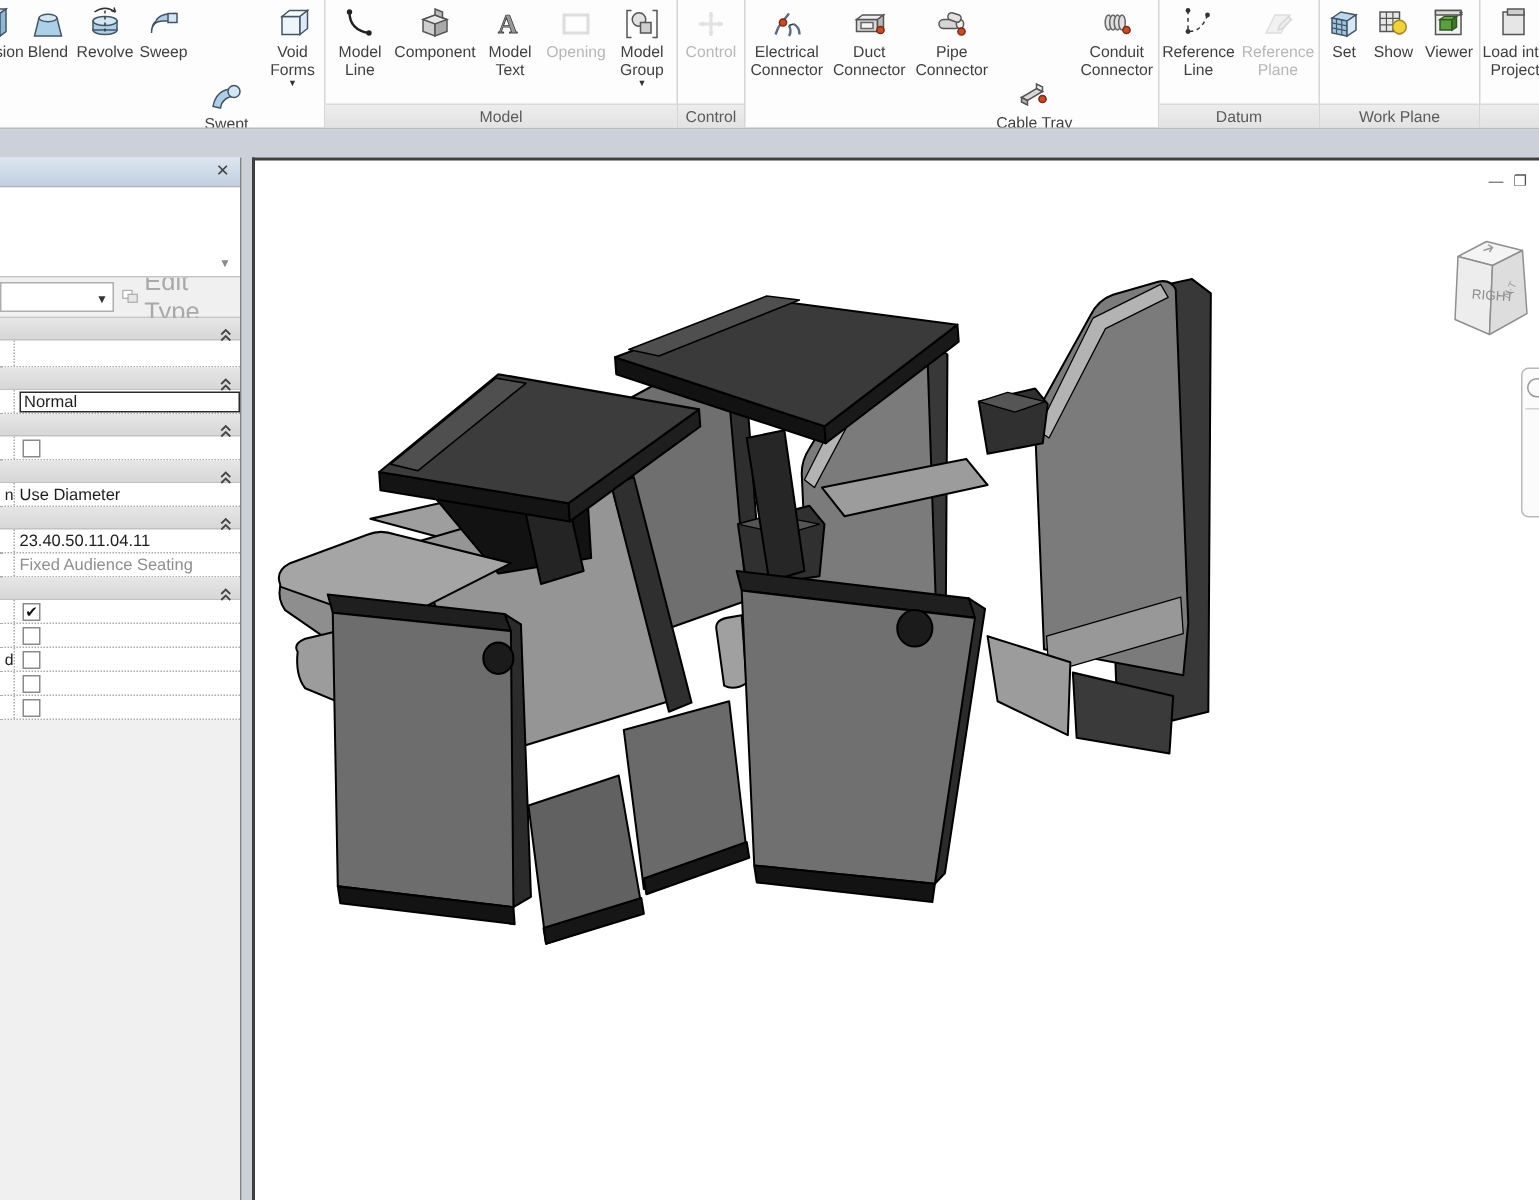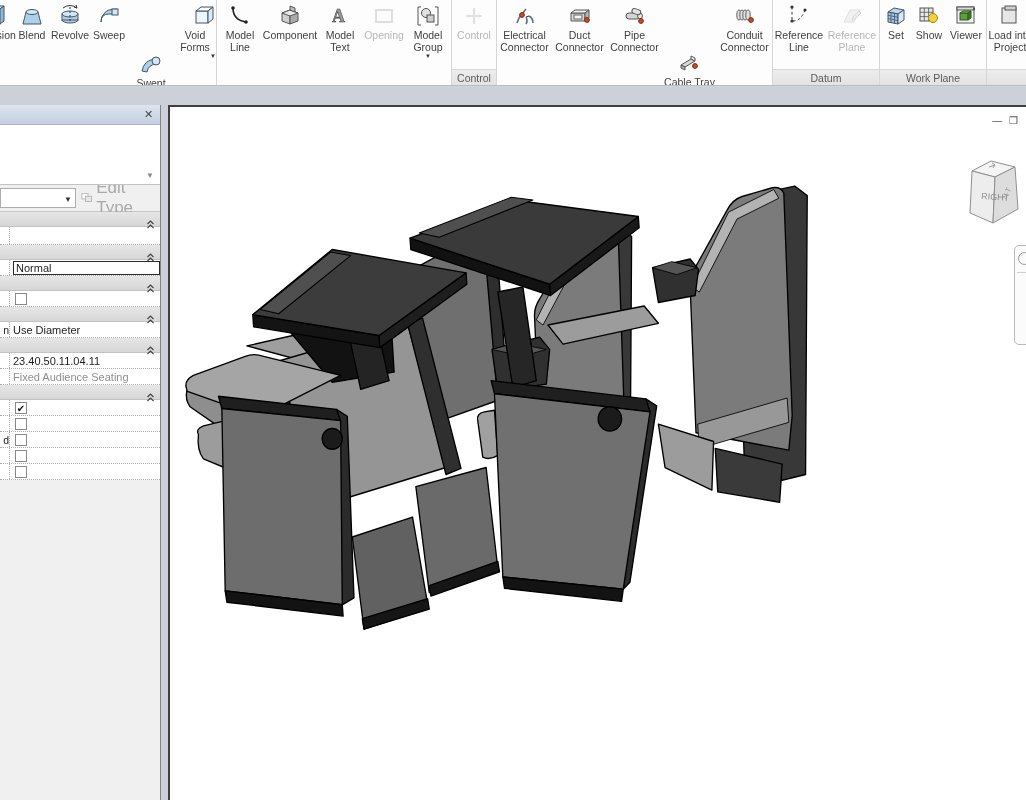--- a/index.html
+++ b/index.html
@@ -116,21 +116,21 @@
         </div>
         <div class="rbtn" style="width: 46px; margin-top: 48px;">
           <div class="ric">
             <svg width="24" height="24" viewBox="0 0 24 24">
               <path d="M3,19 Q5,8 16,7 L17,12 Q9,13 8,20 Z" fill="#aecfe8" stroke="#456"></path>
               <circle cx="17" cy="9" r="4" fill="#d3e6f4" stroke="#456"></circle>
             </svg>
           </div>
           <div class="rlabel">Swept Blend</div>
         </div>
-        <div class="rbtn" style="width: 42px; align-items: flex-end;">
+        <div class="rbtn" style="width: 42px;">
           <div class="ric">
             <svg width="24" height="24" viewBox="0 0 24 24">
               <rect x="5" y="7" width="12" height="12" fill="#eef5fb" stroke="#456"></rect>
               <polygon points="5,7 10,3 22,3 17,7" fill="#f7fbfe" stroke="#456"></polygon>
               <polygon points="17,7 22,3 22,15 17,19" fill="#dcebf6" stroke="#456"></polygon>
             </svg>
           </div>
           <div class="rlabel">Void Forms</div>
           <div class="ddarrow">▼</div>
         </div>
@@ -180,20 +180,21 @@
             <svg width="24" height="24" viewBox="0 0 24 24">
               <path d="M5,3 H2 V21 H5 M19,3 h3 v18 h-3" fill="none" stroke="#555"></path>
               <circle cx="10" cy="9" r="4.5" fill="#e2e2e2" stroke="#555"></circle>
               <rect x="11" y="11" width="7" height="7" fill="#cfcfcf" stroke="#555"></rect>
             </svg>
           </div>
           <div class="rlabel">Model Group</div>
           <div class="ddarrow">▼</div>
         </div>
       </div>
+      <div class="pstrip">Model</div>
     </div>
     <div class="rpanel">
       <div class="rbtns">
         <div class="rbtn disabled" style="width: 44px;">
           <div class="ric">
             <svg width="24" height="24" viewBox="0 0 24 24">
               <path d="M12,4 v16 M4,12 h16" stroke="#c2c2c2" stroke-width="2"></path>
               <path d="M12,4 l-2,3 h4 Z M12,20 l-2,-3 h4 Z M4,12 l3,-2 v4 Z M20,12 l-3,-2 v4 Z" fill="#c2c2c2"></path>
             </svg>
           </div>

